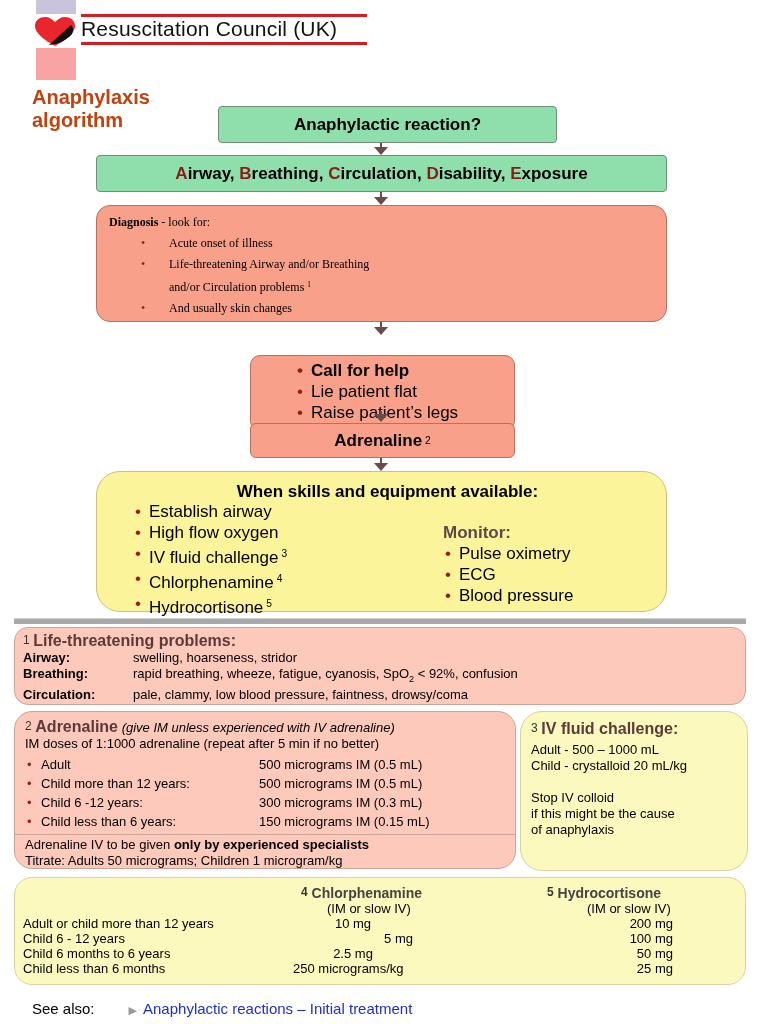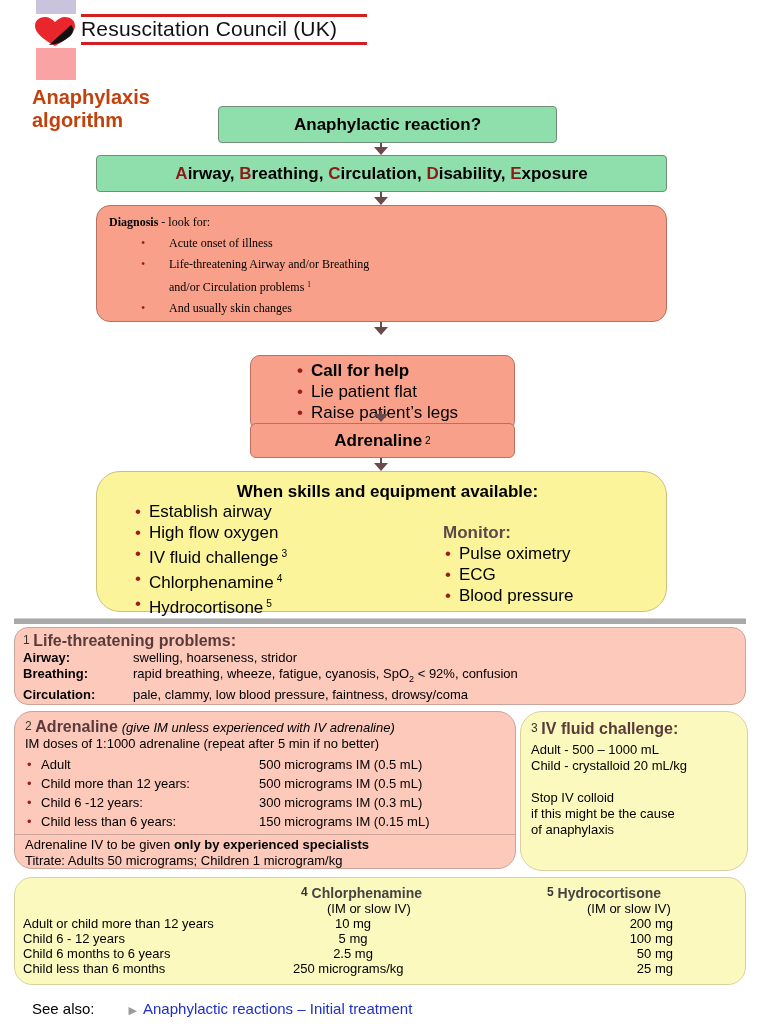--- a/index.html
+++ b/index.html
@@ -176,21 +176,21 @@
   <div style="position:absolute; left:532px; top:7px; font-size:14px; font-weight:bold; color:#444;">
     <span class="hdr-num">5</span> <span>Hydrocortisone</span>
   </div>
   <div style="position:absolute; left:572px; top:23px;">(IM or slow IV)</div>
   <div style="position:absolute; left:8px; top:38px; width:700px;">
     <div style="display:grid; grid-template-columns:270px 120px 260px; line-height:15px;">
       <span>Adult or child more than 12 years</span>
         <span style="text-align:center">10 mg</span>
         <span style="text-align:right">200 mg</span>
       <span>Child 6 - 12 years</span>
-        <span style="text-align:center">5 mg</span>
+        <span style="text-align:right">5 mg</span>
         <span style="text-align:right">100 mg</span>
       <span>Child 6 months to 6 years</span>
         <span style="text-align:center">2.5 mg</span>
         <span style="text-align:right">50 mg</span>
       <span>Child less than 6 months</span>
         <span style="">250 micrograms/kg</span>
         <span style="text-align:right">25 mg</span>
     </div>
   </div>
 </div>

